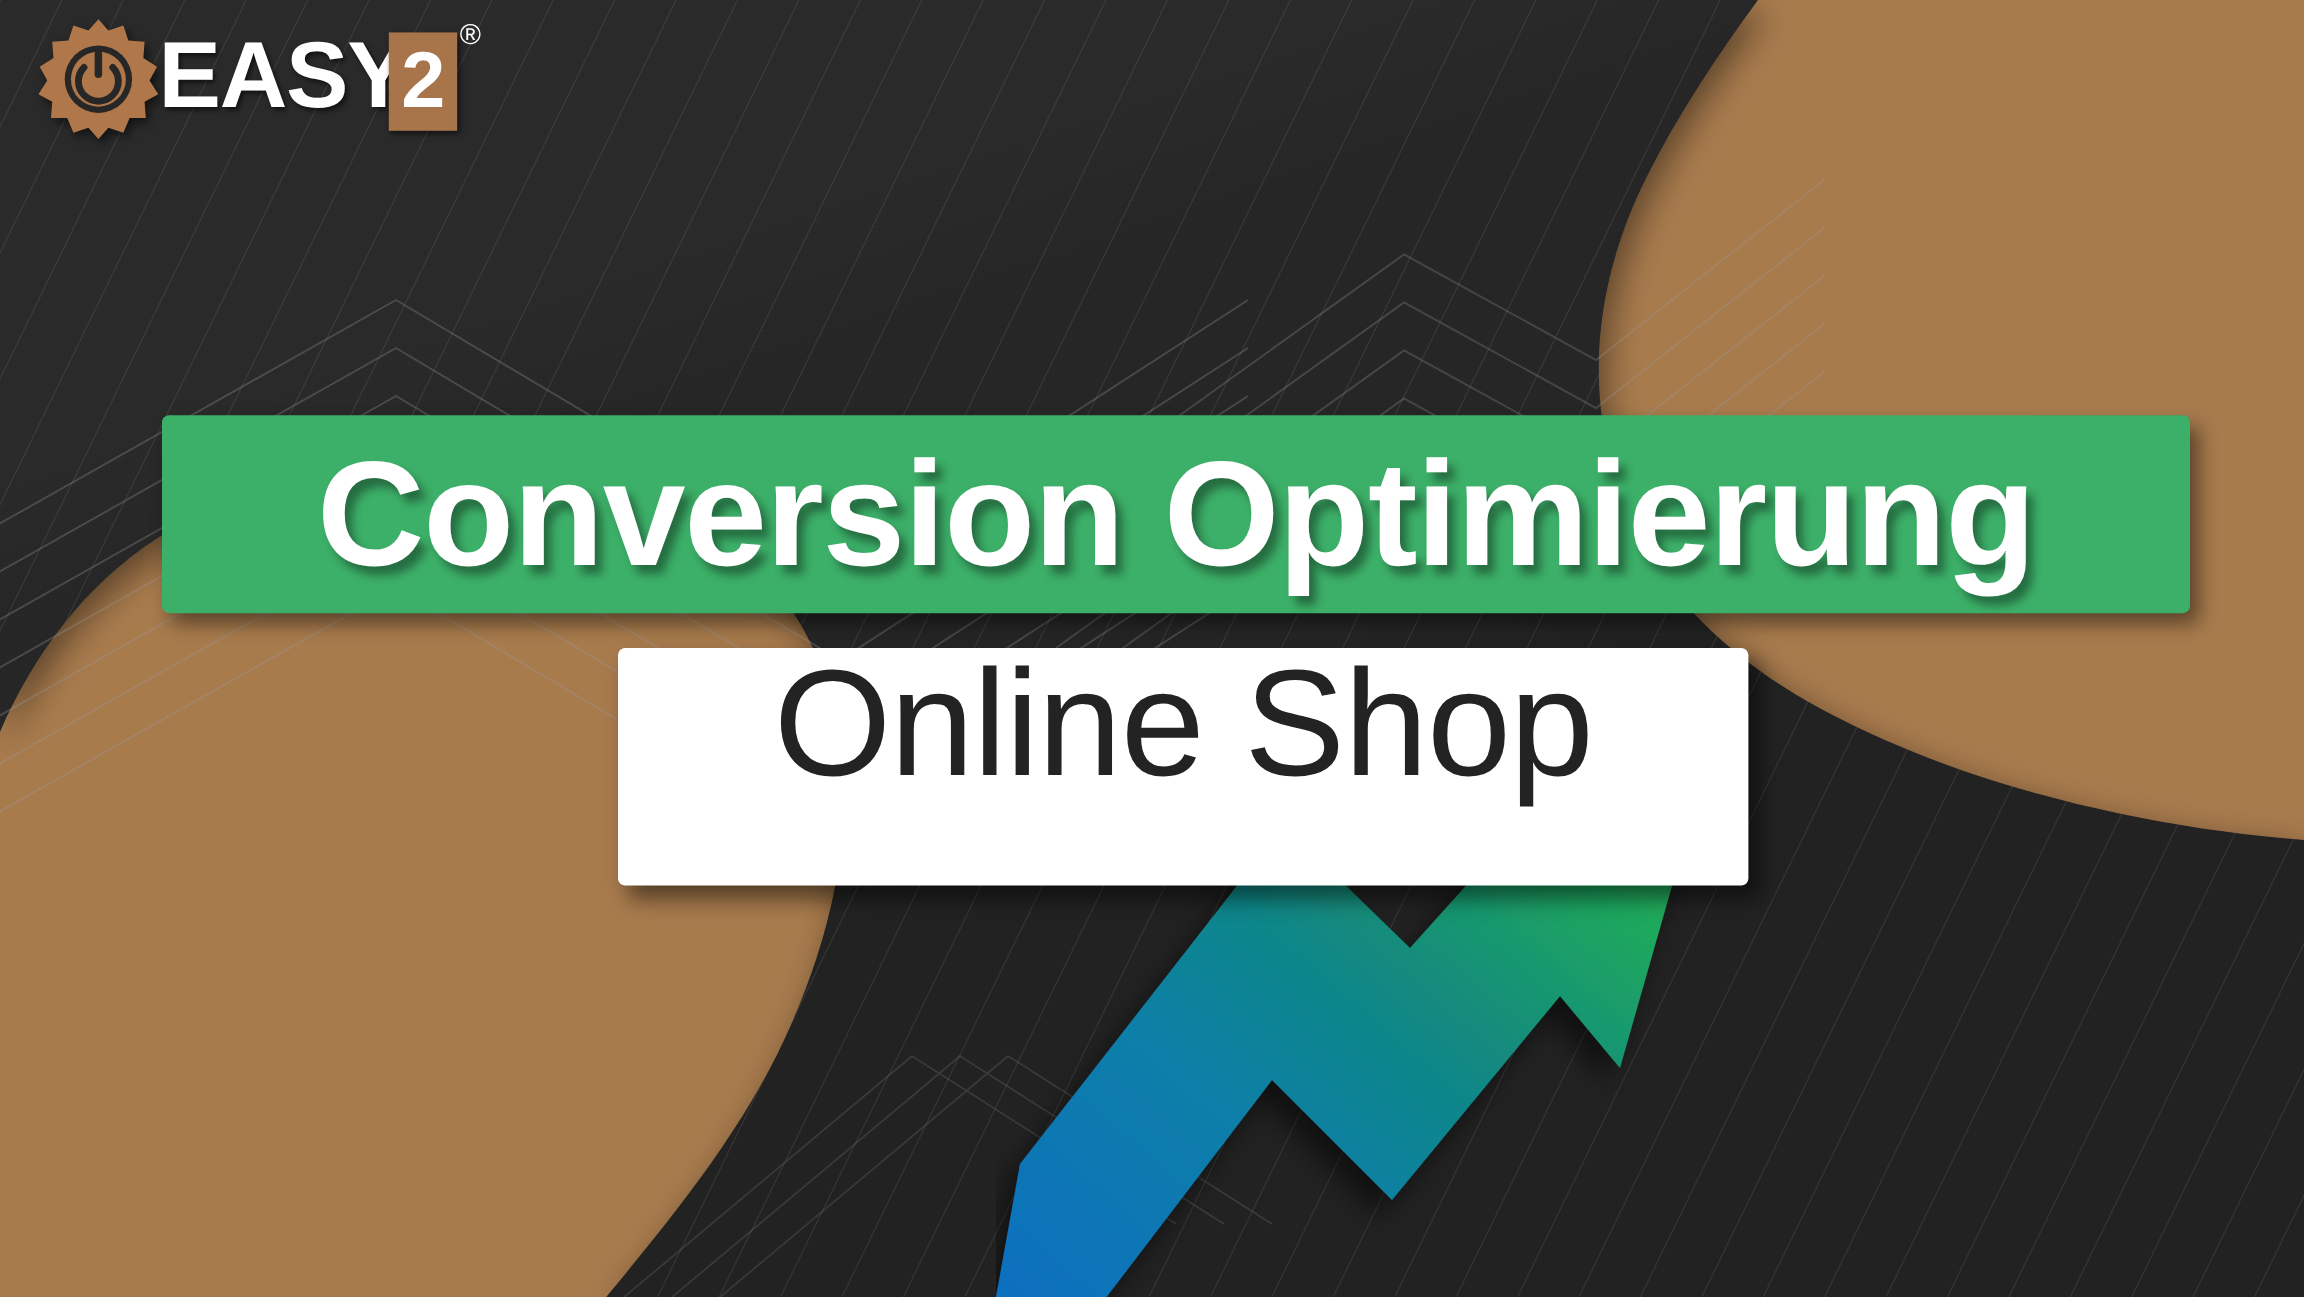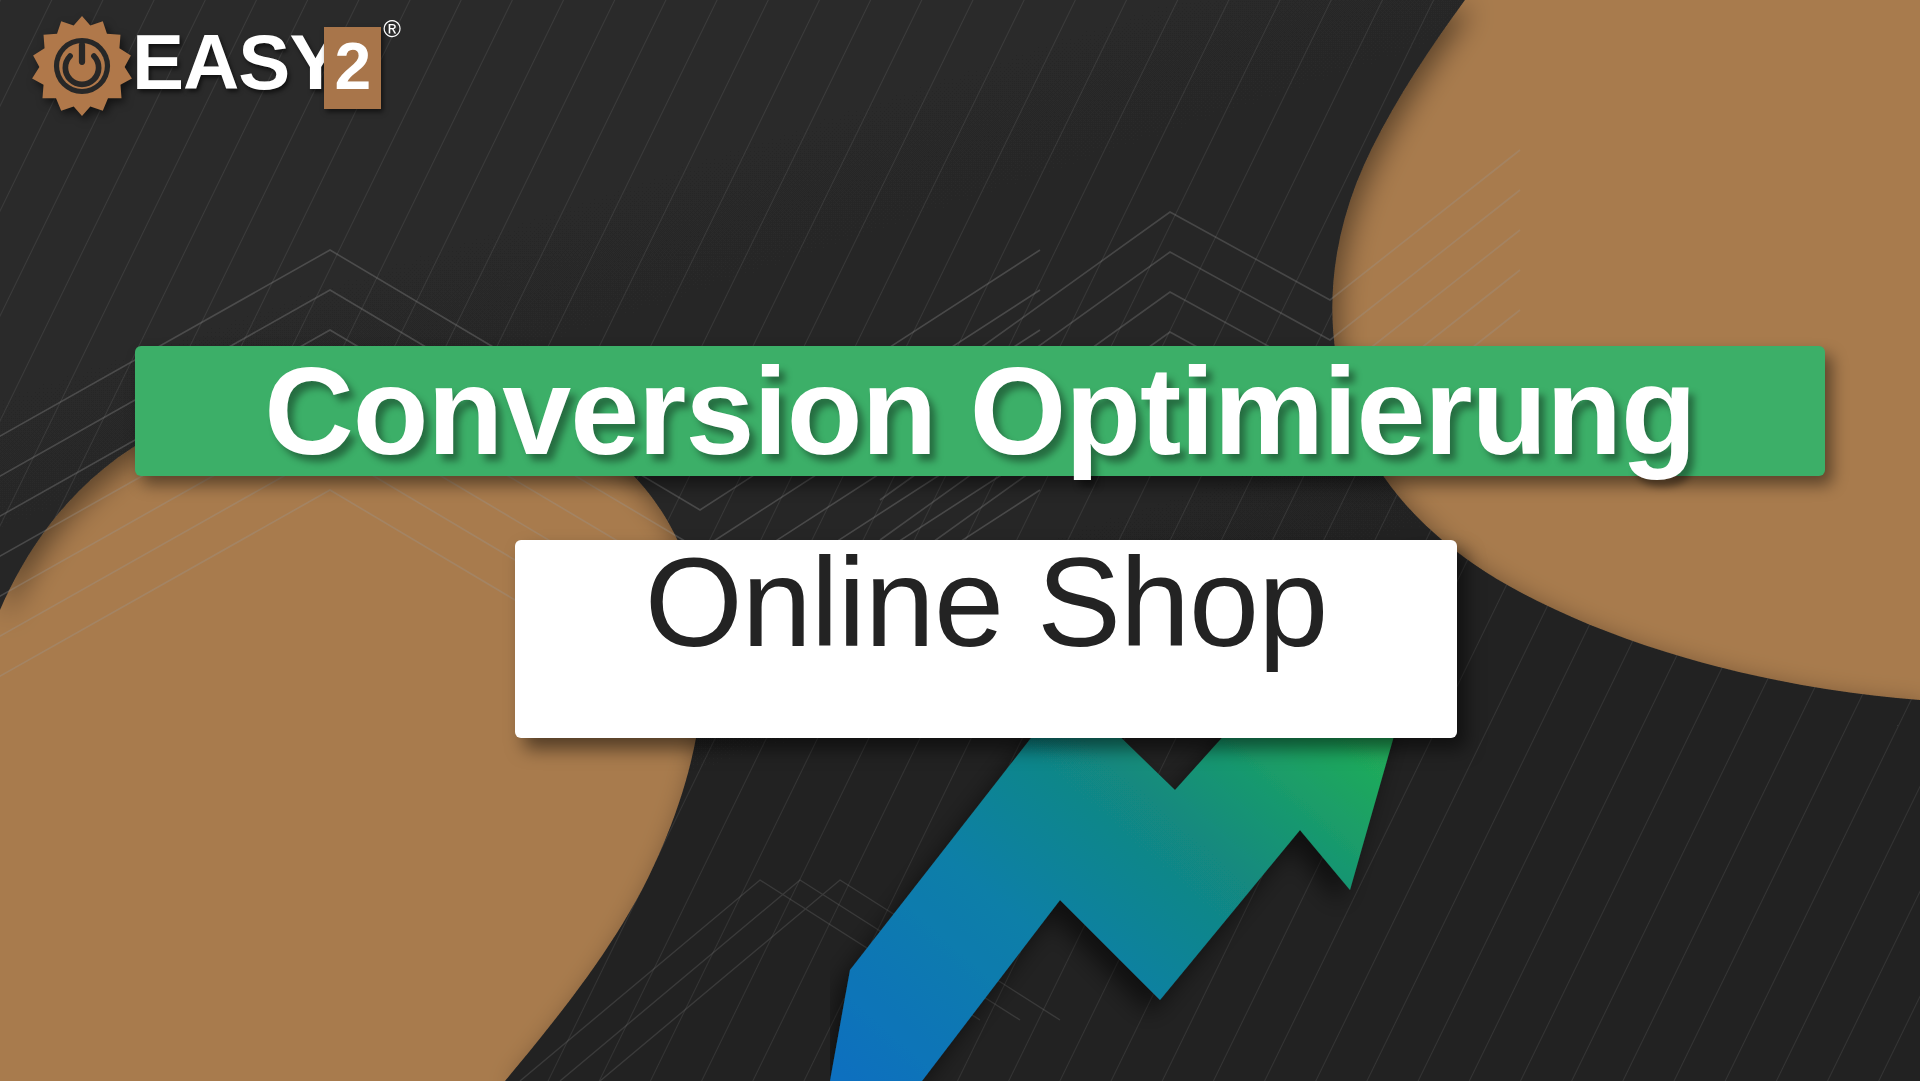--- a/index.html
+++ b/index.html
@@ -80,21 +80,21 @@
     left: 2px;
     font-weight: normal;
   }
 
   
   .banner-green {
     position: absolute;
     left: 135px;
     top: 346px;
     width: 1690px;
-    height: 130px;
+    height: 165px;
     background: #3CAF68;
     border-radius: 6px;
     box-shadow: 7px 9px 16px rgba(0,0,0,0.45);
     display: flex;
     align-items: center;
     justify-content: center;
     z-index: 30;
   }
   .banner-green-text {
     font-size: 124px;

